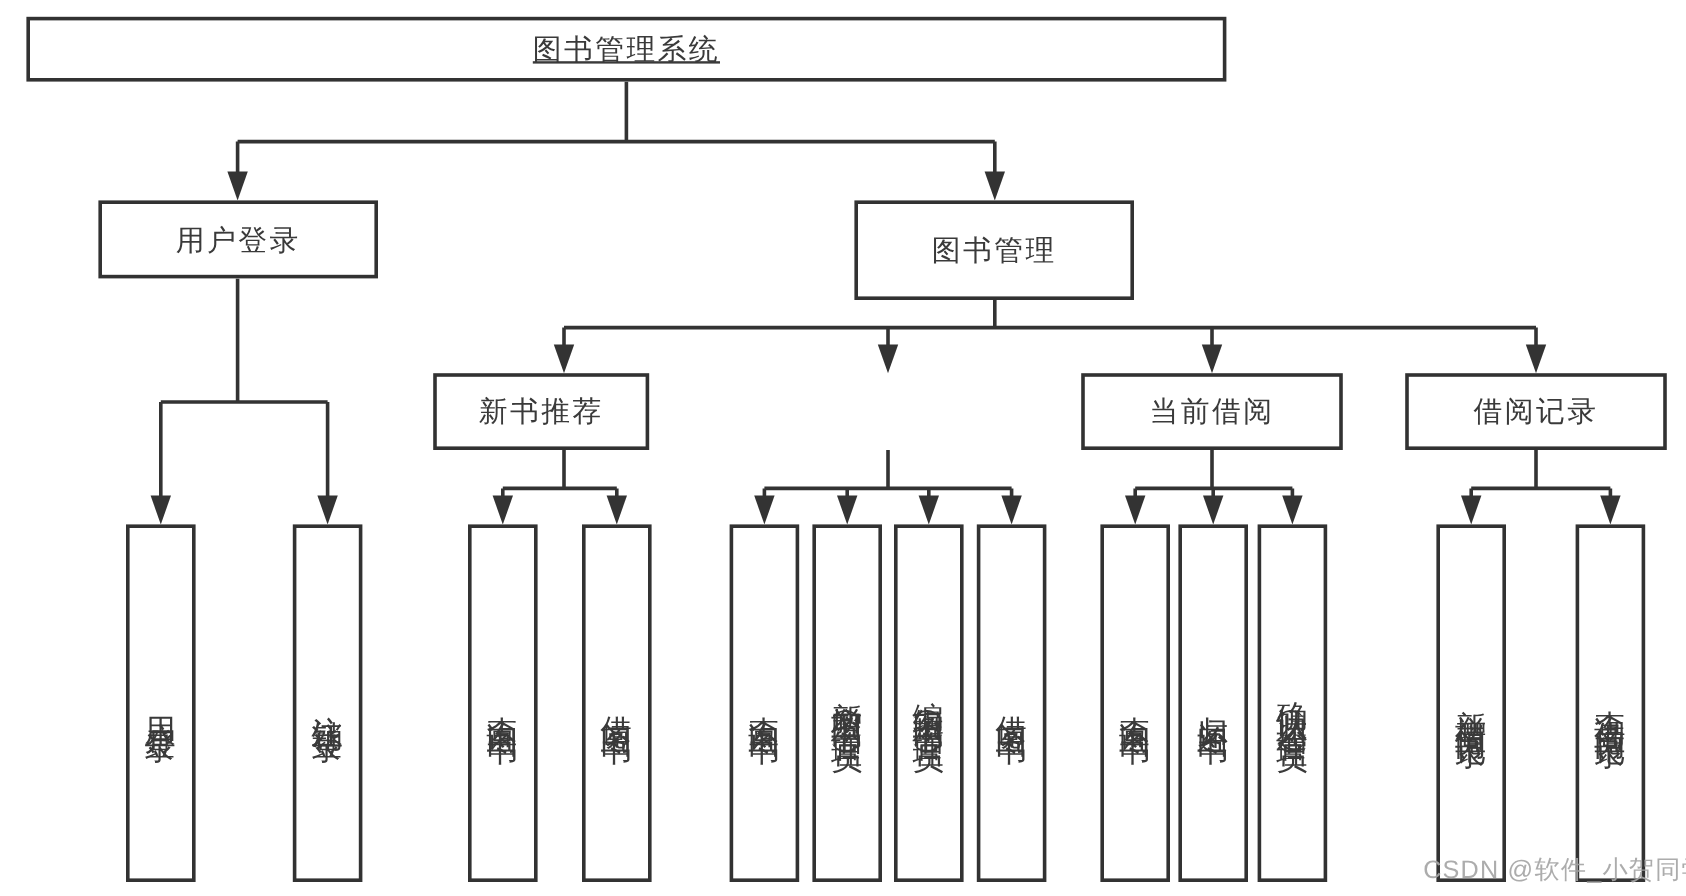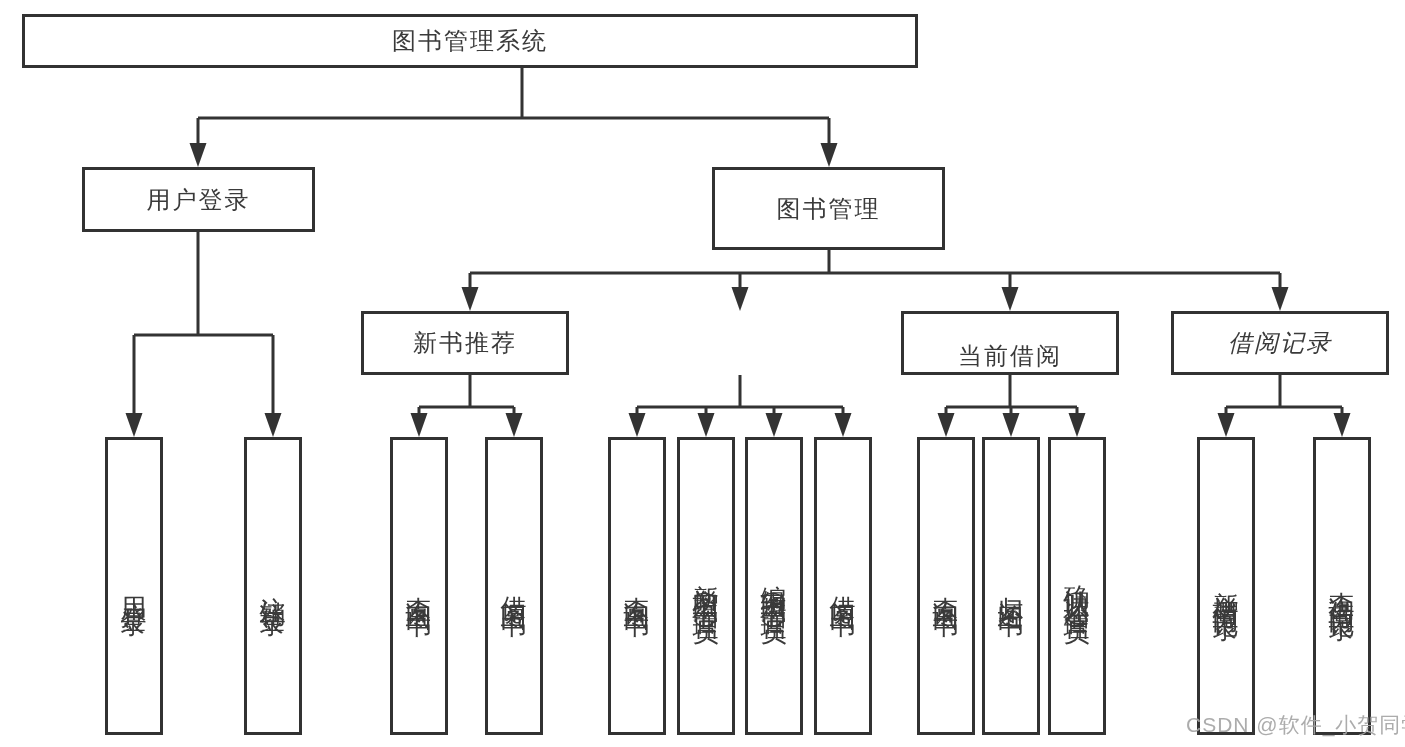--- a/index.html
+++ b/index.html
@@ -100,38 +100,38 @@
     <path d="M1010 375 V407 M946 407 H1077 M946 407 V415 M1011 407 V415 M1077 407 V415"></path>
     <polygon points="937.5,413 954.5,413 946,437"></polygon>
     <polygon points="1002.5,413 1019.5,413 1011,437"></polygon>
     <polygon points="1068.5,413 1085.5,413 1077,437"></polygon>
 
     <path d="M1280 375 V407 M1226 407 H1342 M1226 407 V415 M1342 407 V415"></path>
     <polygon points="1217.5,413 1234.5,413 1226,437"></polygon>
     <polygon points="1333.5,413 1350.5,413 1342,437"></polygon>
   </svg>
 
-  <div class="node h" style="left:22px; top:14px; width:896px; height:54px;">
+  <div class="node h" style="left:22px; top:14px; width:1000px; height:54px;text-decoration:underline;">
     <span>图书管理系统</span>
   </div>
 
   <div class="node h" style="left:82px; top:167px; width:233px; height:65px;">
     <span>用户登录</span>
   </div>
   <div class="node h" style="left:712px; top:167px; width:233px; height:83px;">
     <span>图书管理</span>
   </div>
 
-  <div class="node h" style="left:361px; top:311px; width:208px; height:64px;align-items:center;">
+  <div class="node h" style="left:361px; top:311px; width:180px; height:64px;align-items:center;">
     <span>新书推荐</span>
   </div>
-  <div class="node h" style="left:901px; top:311px; width:218px; height:64px;align-items:flex-end;">
+  <div class="node h" style="left:901px; top:311px; width:218px; height:64px;">
     <span>当前借阅</span>
   </div>
-  <div class="node h" style="left:1171px; top:311px; width:218px; height:64px;font-style:italic;">
+  <div class="node h" style="left:1171px; top:311px; width:218px; height:64px;">
     <span>借阅记录</span>
   </div>
 
   <div class="node v" style="left:105px; top:437px; width:58px; height:298px;">
     <span>用户登录</span>
   </div>
   <div class="node v" style="left:244px; top:437px; width:58px; height:298px;">
     <span>注销登录</span>
   </div>
 

